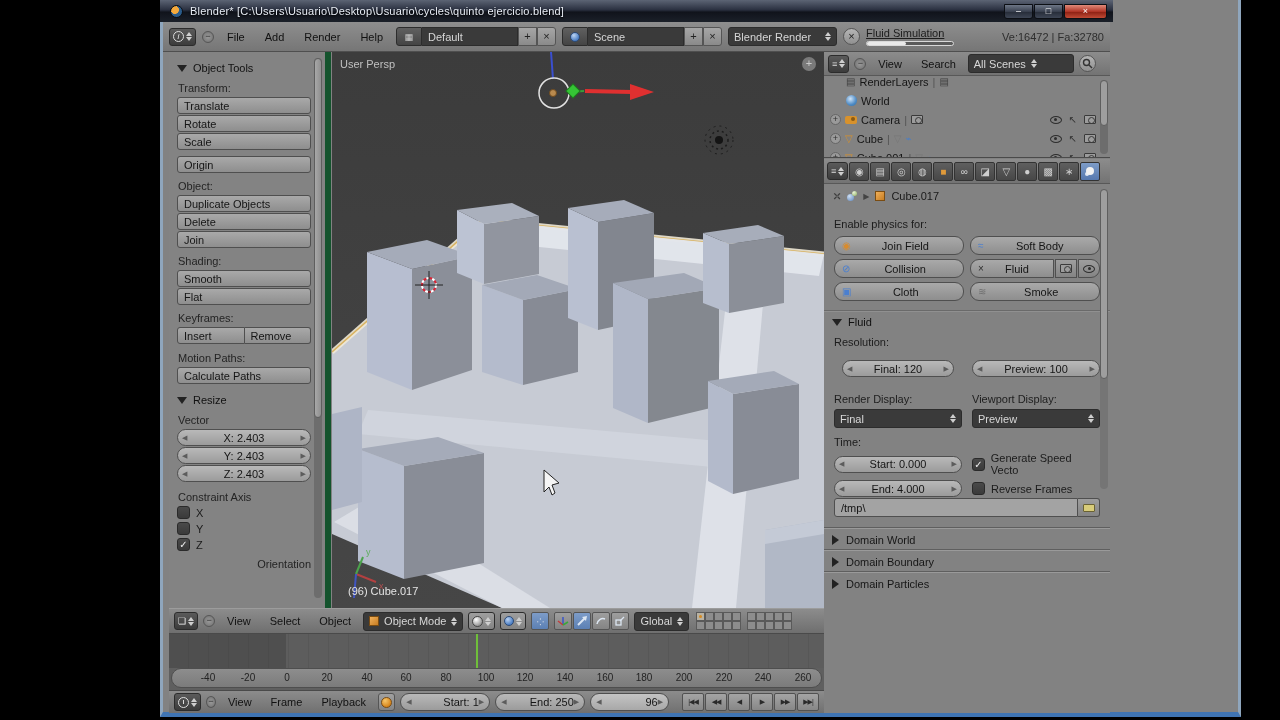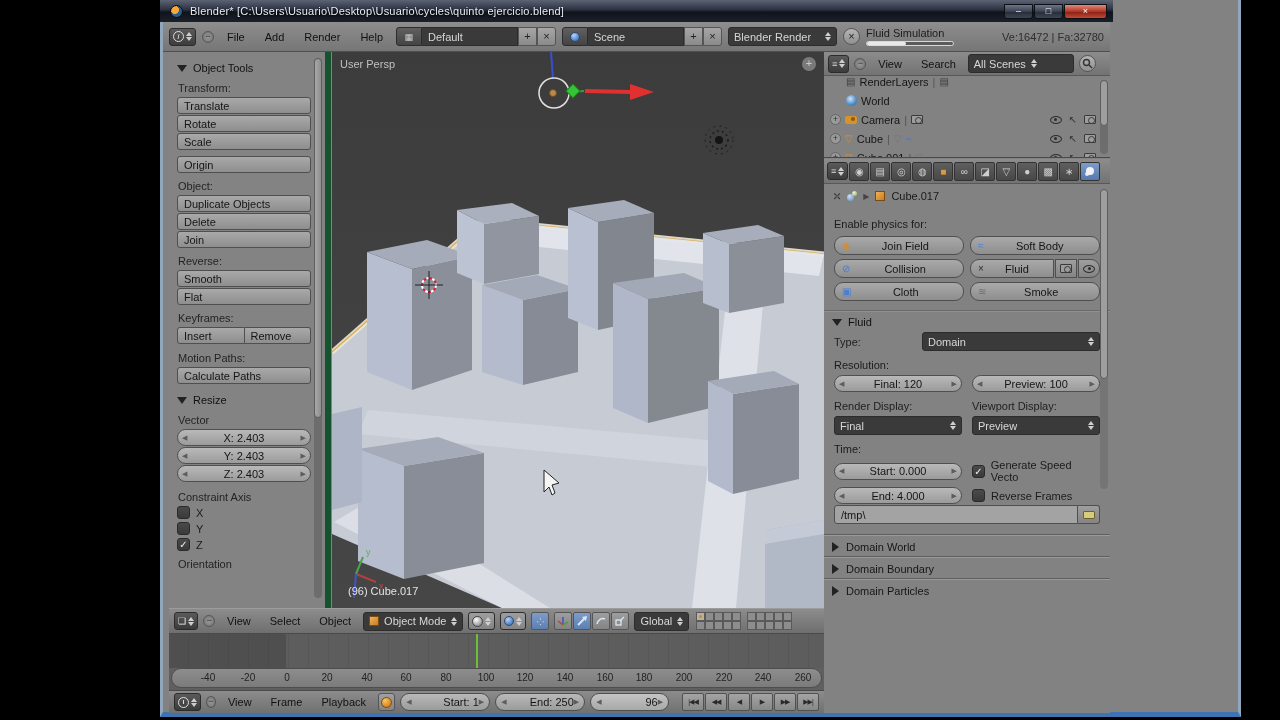--- a/index.html
+++ b/index.html
@@ -43,21 +43,21 @@
     justify-content:center; }
   .seltext { height:19px; min-width:96px; background:#3a3a3a; border:1px solid #2c2c2c;
     border-left:none; color:#d6d6d6; display:flex; align-items:center; padding:0 6px; }
   .sq { height:19px; width:19px; background:linear-gradient(#a6a6a6,#8a8a8a);
     border:1px solid #555; color:#222; text-align:center; line-height:17px; }
   .sq.first { border-radius:0; } .sq.last { border-radius:0 3px 3px 0; }
   .engine { height:19px; background:#3a3a3a; border:1px solid #2c2c2c; border-radius:3px;
     color:#d6d6d6; display:flex; align-items:center; padding:0 5px; gap:14px; }
   .roundx { width:17px; height:17px; border-radius:50%; background:linear-gradient(#b5b5b5,#909090);
     border:1px solid #555; text-align:center; line-height:15px; color:#222; }
-  .job { display:flex; flex-direction:column; gap:2px; }
+  .job { display:flex; flex-direction:column; gap:2px;text-decoration:underline; }
   .jobtext { color:#1c1c1c; }
   .jobbar { width:88px; height:5px; border:1px solid #d9d9d9; border-radius:3px; background:#5b5b5b; }
   .jobbar i { display:block; width:45%; height:100%; background:#e9e9e9; border-radius:3px; }
   .stats { margin-left:auto; color:#2e2e2e; }
   
   .toolshelf { position:absolute; left:6px; top:52px; width:162px; height:556px;
     background:#838383; border-right:6px solid #14532d; padding:6px 14px 0 8px; overflow:hidden; }
   .ts-scroll { position:absolute; right:3px; top:6px; width:8px; height:540px;
     background:#6d6d6d; border-radius:4px; }
   .ts-scroll i { display:block; width:8px; height:360px; background:linear-gradient(90deg,#a8a8a8,#8f8f8f);
@@ -289,21 +289,21 @@
     </div>
     <div class="slabel">Transform:</div>
     <div class="btn">Translate</div>
     <div class="btn">Rotate</div>
     <div class="btn">Scale</div>
     <div class="btn gap">Origin</div>
     <div class="slabel">Object:</div>
     <div class="btn">Duplicate Objects</div>
     <div class="btn">Delete</div>
     <div class="btn">Join</div>
-    <div class="slabel">Reverse:</div>
+    <div class="slabel">Shading:</div>
     <div class="btn">Smooth</div>
     <div class="btn">Flat</div>
     <div class="slabel">Keyframes:</div>
     <div class="btnrow">
       <div class="btn">Insert</div>
       <div class="btn">Remove</div>
     </div>
     <div class="slabel">Motion Paths:</div>
     <div class="btn">Calculate Paths</div>
 
@@ -333,21 +333,21 @@
       <span>X</span>
     </div>
     <div class="chkrow">
       <span class="chk"></span>
       <span>Y</span>
     </div>
     <div class="chkrow">
       <span class="chk">✓</span>
       <span>Z</span>
     </div>
-    <div class="slabel" style="">Orientation</div>
+    <div class="slabel" style="text-align:right;">Orientation</div>
     <div class="ts-scroll">
         <i></i>
       </div>
   </div>
 
   <div class="viewport">
     <svg width="492" height="556" viewBox="0 0 492 556">
 
       <polygon points="0,300 150,168 492,202 492,556 170,556 0,482" fill="#c7cbd4"></polygon>
       <polyline points="0,300 150,168 492,202" fill="none" stroke="#efe9d6" stroke-width="5" opacity="0.9"></polyline>
@@ -756,34 +756,24 @@
             <span class="cap">Smoke</span>
           </span>
         </div>
 
         <div class="panel-sep"></div>
         <div class="ph" style="margin:5px 0 4px -2px;">
           <span class="tri"></span>
           <span>Fluid</span>
         </div>
 
-        <div class="row2" style="grid-template-columns:78px 1fr;">
-          <span>Type:</span>
-          <span class="dd">
-            <span>Domain</span>
-            <span class="updown">
-                <i class="u"></i>
-                <i class="d"></i>
-              </span>
-          </span>
-        </div>
 
         <div class="flabel">Resolution:</div>
         <div class="row2">
-          <span class="slider" style="margin:0">
+          <span class="slider" style="margin:8px">
             <span class="arr">◀</span>
             <span class="mid">Final: 120</span>
             <span class="arr">▶</span>
           </span>
           <span class="slider" style="margin:0">
             <span class="arr">◀</span>
             <span class="mid">Preview: 100</span>
             <span class="arr">▶</span>
           </span>
         </div>

